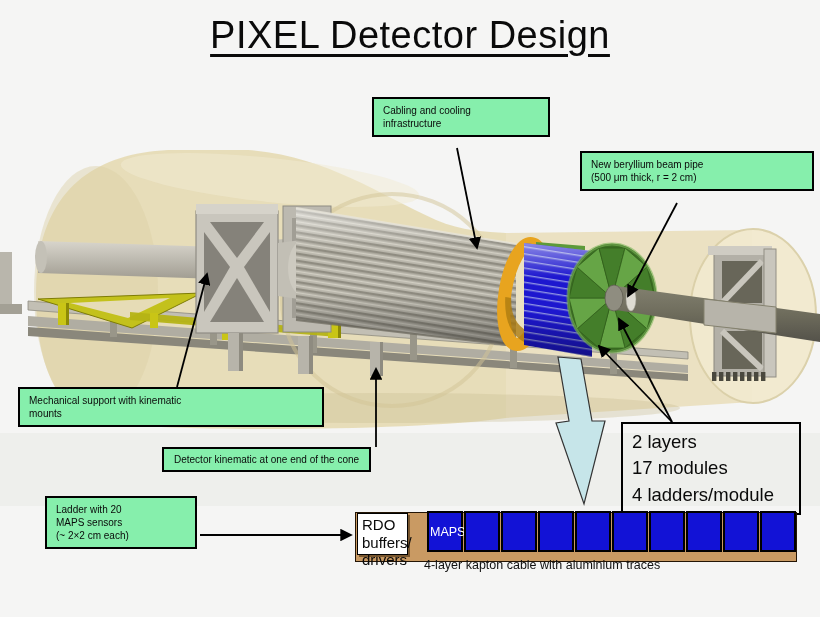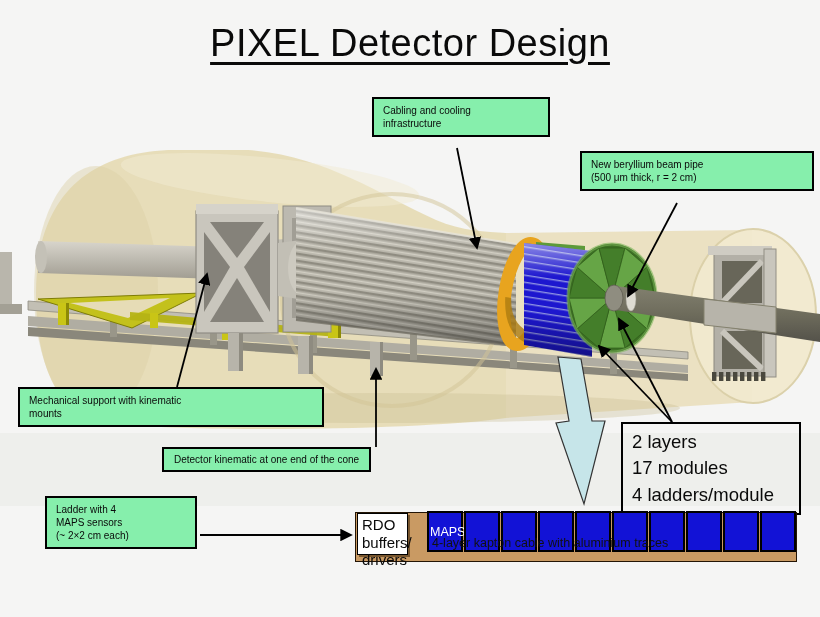--- a/index.html
+++ b/index.html
@@ -7,21 +7,21 @@
     width:820px;height:617px;overflow:hidden;position:relative;
     background:#f5f5f4;
     font-family:"Liberation Sans", sans-serif;
     color:#0a0a0a;
   }
   .slide{position:absolute;inset:0;}
   .band{position:absolute;left:0;top:433px;width:820px;height:73px;background:#eeefec;z-index:0;}
   .scene-svg{position:absolute;left:0;top:0;z-index:1;}
   .overlay-svg{position:absolute;left:0;top:0;z-index:2;}
   h1.title{
-    position:absolute;left:0;top:22px;width:820px;margin:0;z-index:3;
+    position:absolute;left:0;top:14px;width:820px;margin:0;z-index:3;
     text-align:center;font-size:38px;font-weight:400;letter-spacing:.5px;
     text-decoration:underline;text-decoration-thickness:3px;text-underline-offset:6px;
   }
   .callout{
     position:absolute;z-index:3;background:#86efac;border:2px solid #000;
     font-size:10px;line-height:1.3;padding:5px 9px;white-space:pre-line;
   }
   .callout.cabling{left:372px;top:97px;width:156px;}
   .callout.beampipe{left:564px;top:151px;width:212px;margin-left:16px;}
   .callout.mechanical{left:18px;top:387px;width:284px;}
@@ -37,21 +37,21 @@
     background:#fff;border:1.5px solid #000;box-sizing:border-box;
     box-shadow:2px 2px 0 rgba(55,32,6,.55);
     font-size:15px;line-height:1.18;padding:2px 0 0 4px;white-space:pre-line;
   }
   .sensor-row{position:absolute;left:427px;top:511px;height:41px;z-index:4;display:flex;gap:1px;justify-content:center;}
   .sensor{
     width:36px;height:41px;box-sizing:border-box;flex:0 0 auto;
     background:var(--sensor_blue,#1212d6);border:2.8px solid #000;
     color:#fff;font-size:12.5px;display:flex;align-items:center;padding-left:1px;
   }
-  .cable-caption{position:absolute;left:424px;top:536px;z-index:4;font-size:12.5px;color:#111;margin-left:8px;}
+  .cable-caption{position:absolute;left:424px;top:558px;z-index:4;font-size:12.5px;color:#111;}
 </style>
 </head>
 <body>
 
 <div class="slide">
 
   <div class="band"></div>
 
   <h1 class="title">PIXEL Detector Design</h1>
 
@@ -225,21 +225,21 @@
   <div class="callout cabling">Cabling and cooling
 infrastructure</div>
   <div class="callout beampipe">New beryllium beam pipe
 (500 μm thick, r = 2 cm)</div>
   <div class="callout mechanical">Mechanical support with kinematic
 mounts</div>
   <div class="callout extraction">Detector kinematic at one end of the cone</div>
   <div class="callout layers">2 layers
 17 modules
 4 ladders/module</div>
-  <div class="callout ladder">Ladder with 4
+  <div class="callout ladder">Ladder with 20
 MAPS sensors
 (~ 2×2 cm each)</div>
 
   <div class="cable-bar"></div>
   <div class="rdo-box">RDO
 buffers/
 drivers</div>
   <div class="sensor-row">
       <div class="sensor">
         <span>MAPS</span>

